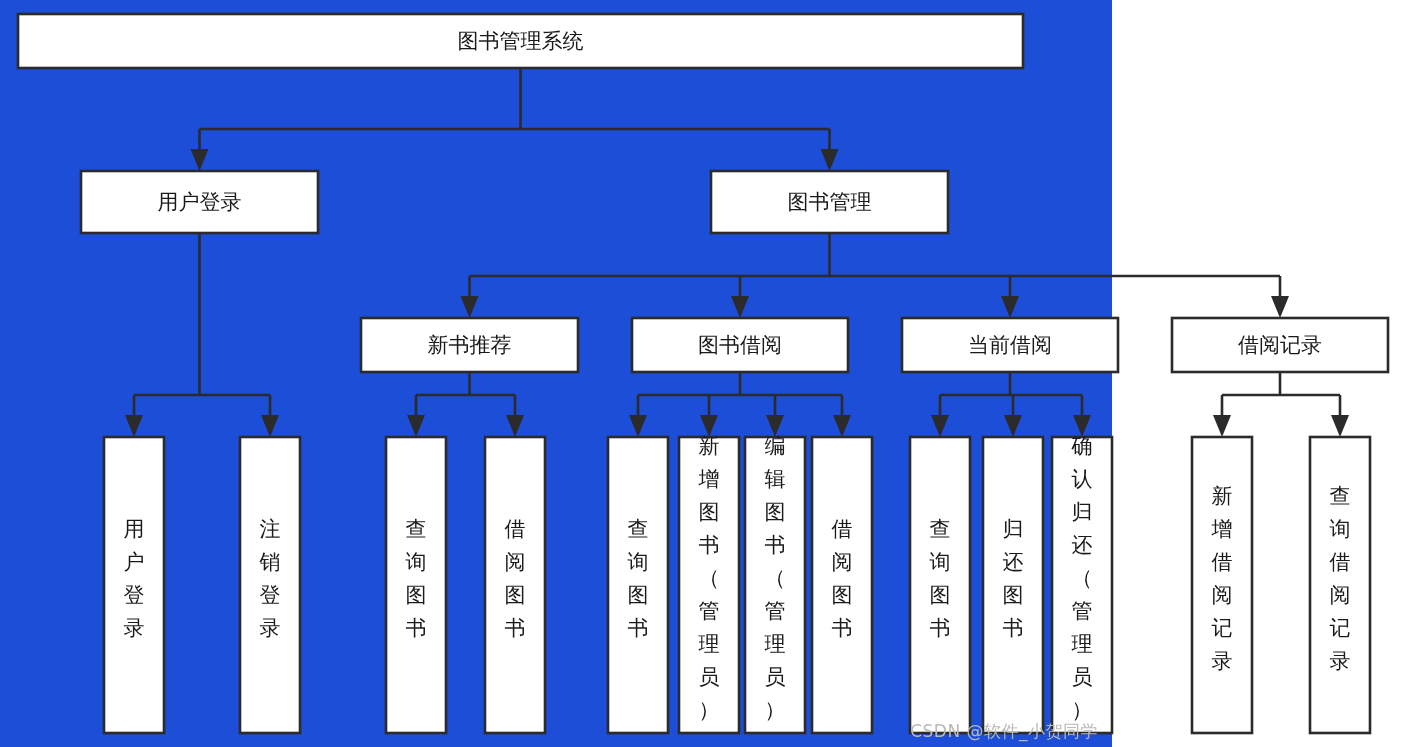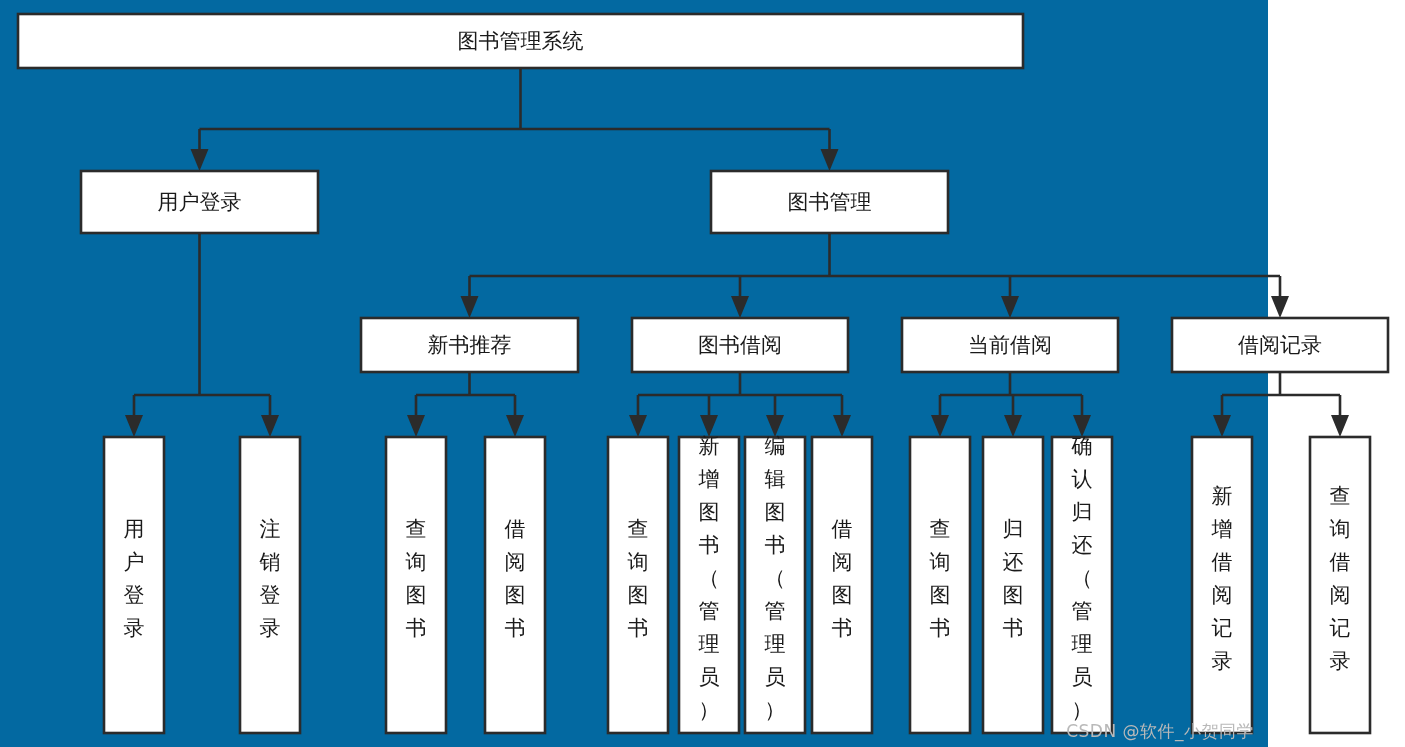--- a/index.html
+++ b/index.html
@@ -9,23 +9,23 @@
     background: #ffffff;
   }
   body {
     width: 1405px;
     height: 747px;
     overflow: hidden;
     font-family: "DejaVu Sans", "Liberation Sans", sans-serif;
   }
   #diagram-root {
     position: relative;
-    width: 1268px;
+    width: 1112px;
     height: 747px;
-    background: #0369a1;
+    background: #1d4ed8;
   }
   svg.flow {
     display: block;
     width: 1405px;
     height: 747px;
   }
   .box-rect {
     fill: #ffffff;
     stroke: #2b2b2b;
     stroke-width: 2.6;

